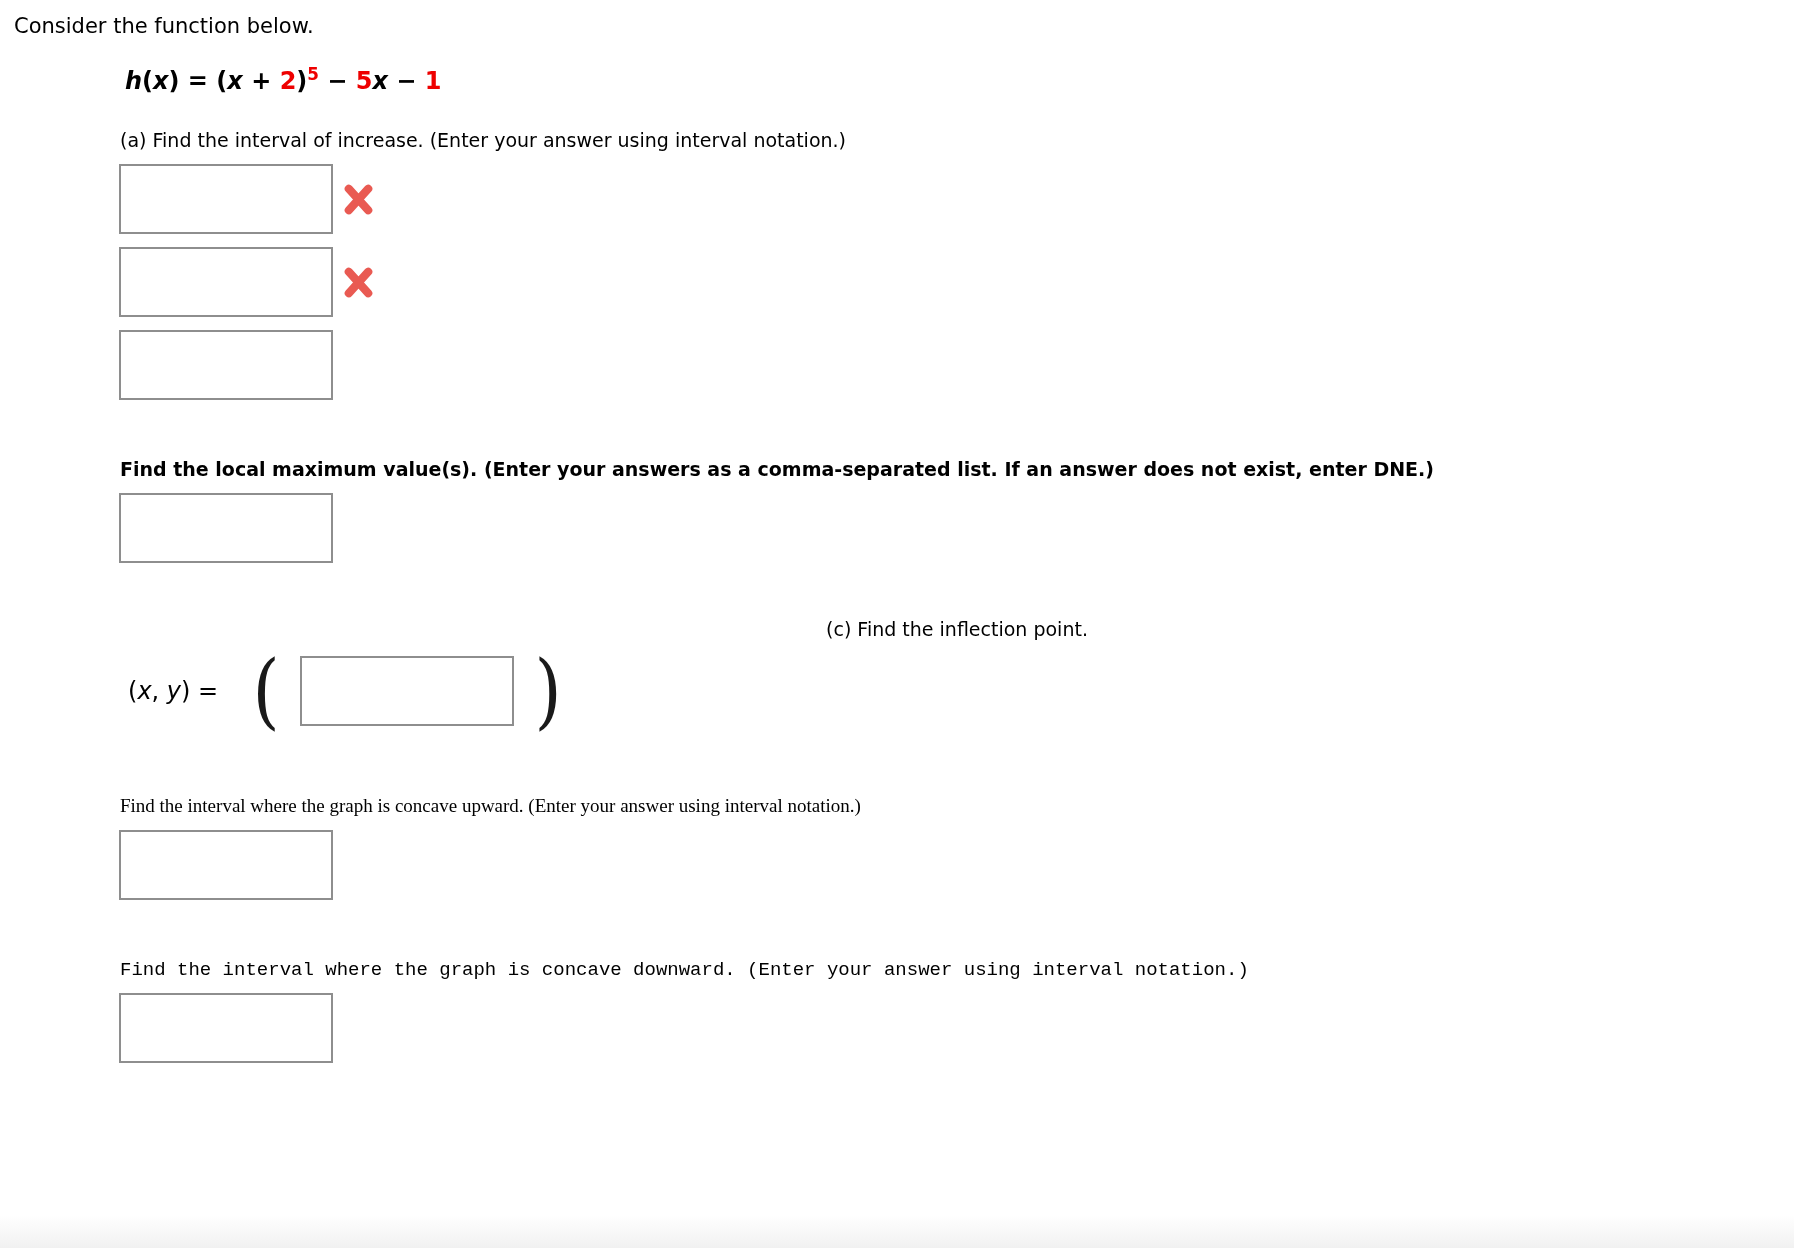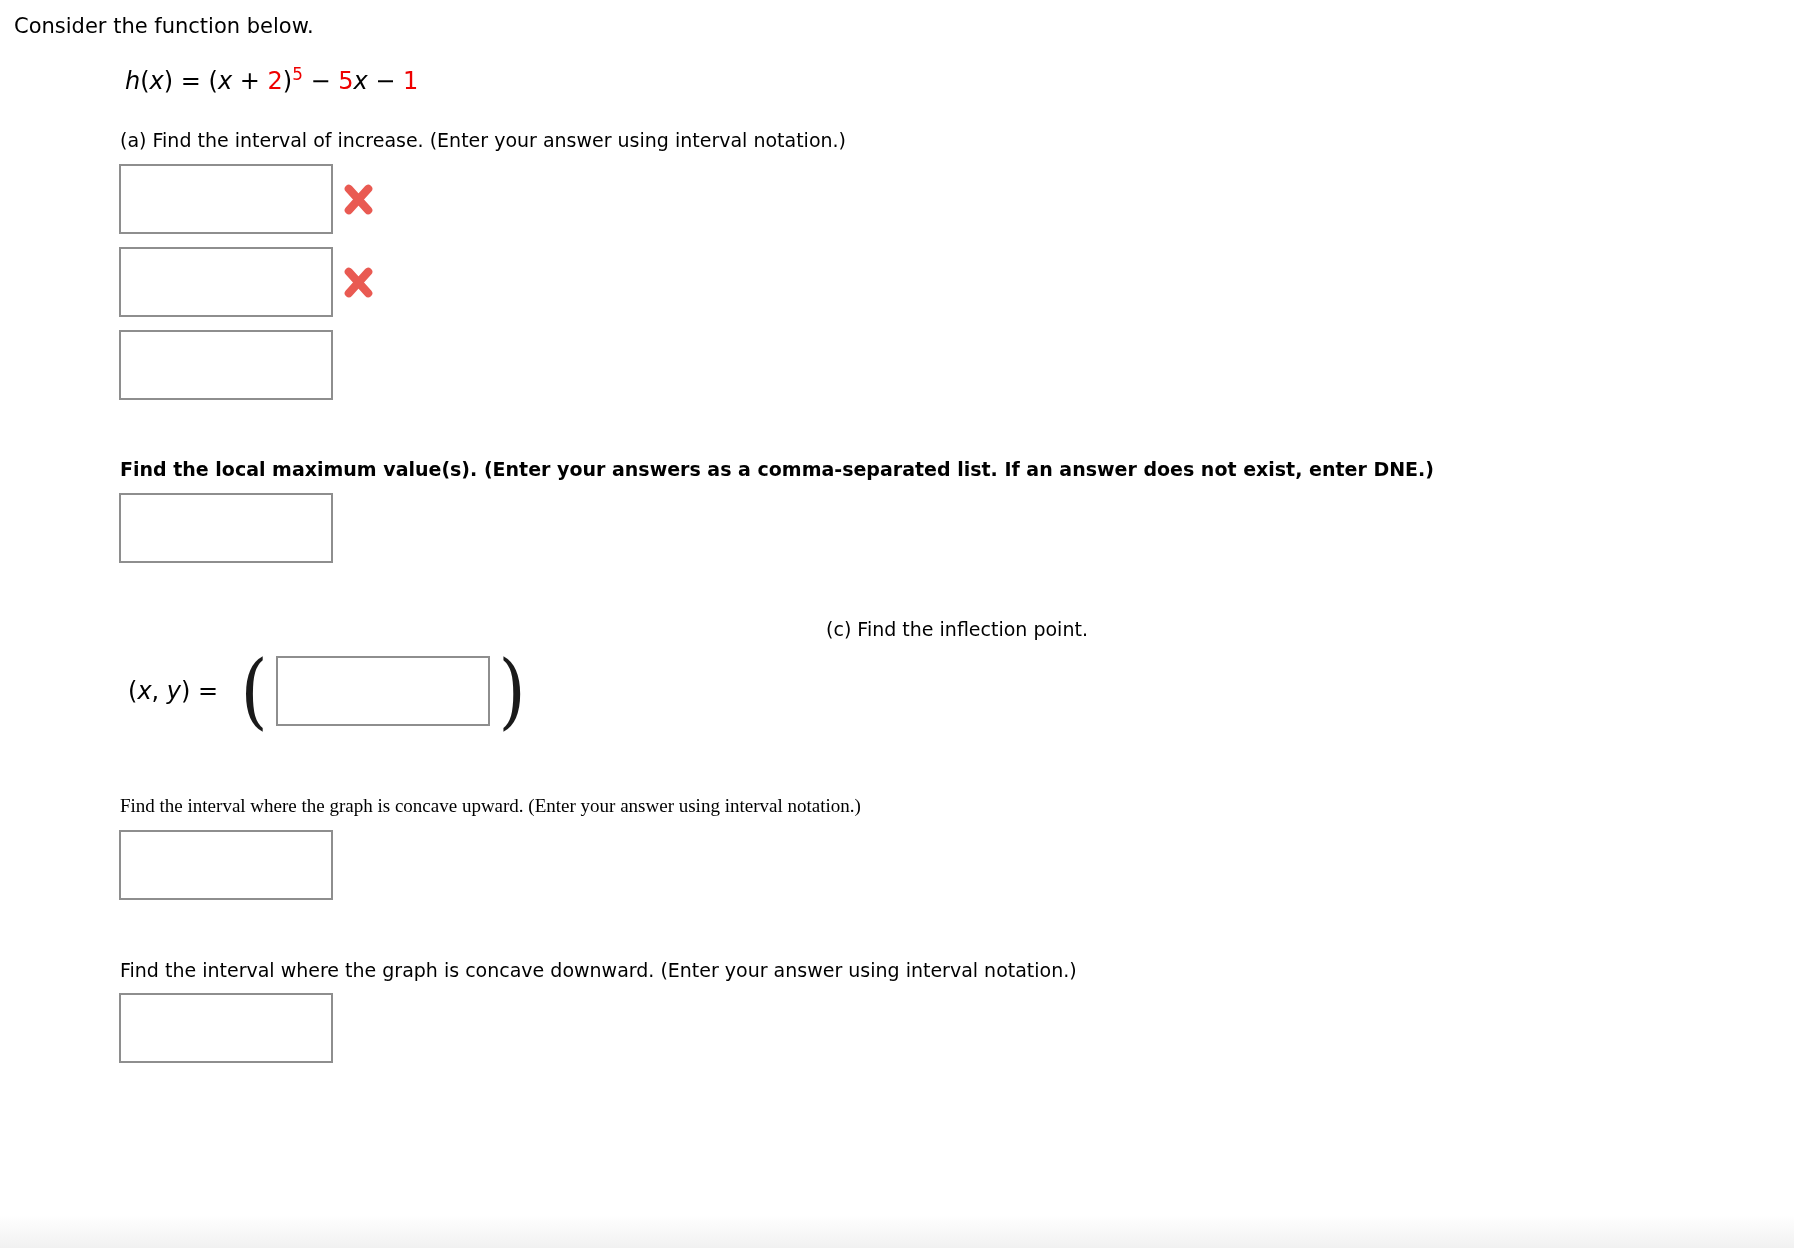--- a/index.html
+++ b/index.html
@@ -19,20 +19,21 @@
   .intro {
     margin: 14px 0 0 14px;
     font-size: 21px;
     line-height: 24px;
   }
   .formula {
     margin: 26px 16px 0 125px;
     font-size: 24px;
     line-height: 34px;
     white-space: nowrap;
+    font-weight: bold;
   }
   .seg-it { font-style: italic; }
   .seg-red { color: var(--red, #e00); }
   .seg-redsup {
     color: var(--red, #e00);
     font-size: 0.7em;
     position: relative;
     top: -0.55em;
   }
   .prompt {
@@ -43,24 +44,24 @@
   }
   .m-a  { margin-top: 28px; }
   .m-box1 { margin-top: 12px; }
   .m-dec { margin-top: 59px; }
   .m-box2 { margin-top: 13px; }
   .m-b  { margin-top: 57px; }
   .m-box3 { margin-top: 13px; }
   .m-max { margin-top: 57px; font-weight: bold; }
   .m-box4 { margin-top: 12px; }
   .m-c  { margin-top: 54px; text-align: center; }
-  .m-xy { margin-top: 15px; }
+  .m-xy { margin-top: 15px; gap: 12px; }
   .m-cu { margin-top: 68px; font-family: Liberation Serif, serif; }
   .m-box6 { margin-top: 12px; }
-  .m-cd { margin-top: 58px; }
+  .m-cd { margin-top: 58px; font-family: Liberation Mono, monospace; }
   .m-box7 { margin-top: 11px; }
   .box-row {
     margin-left: 119px;
     display: flex;
     align-items: center;
     height: 70px;
   }
   .answer-box {
     width: 198px;
     height: 66px;

